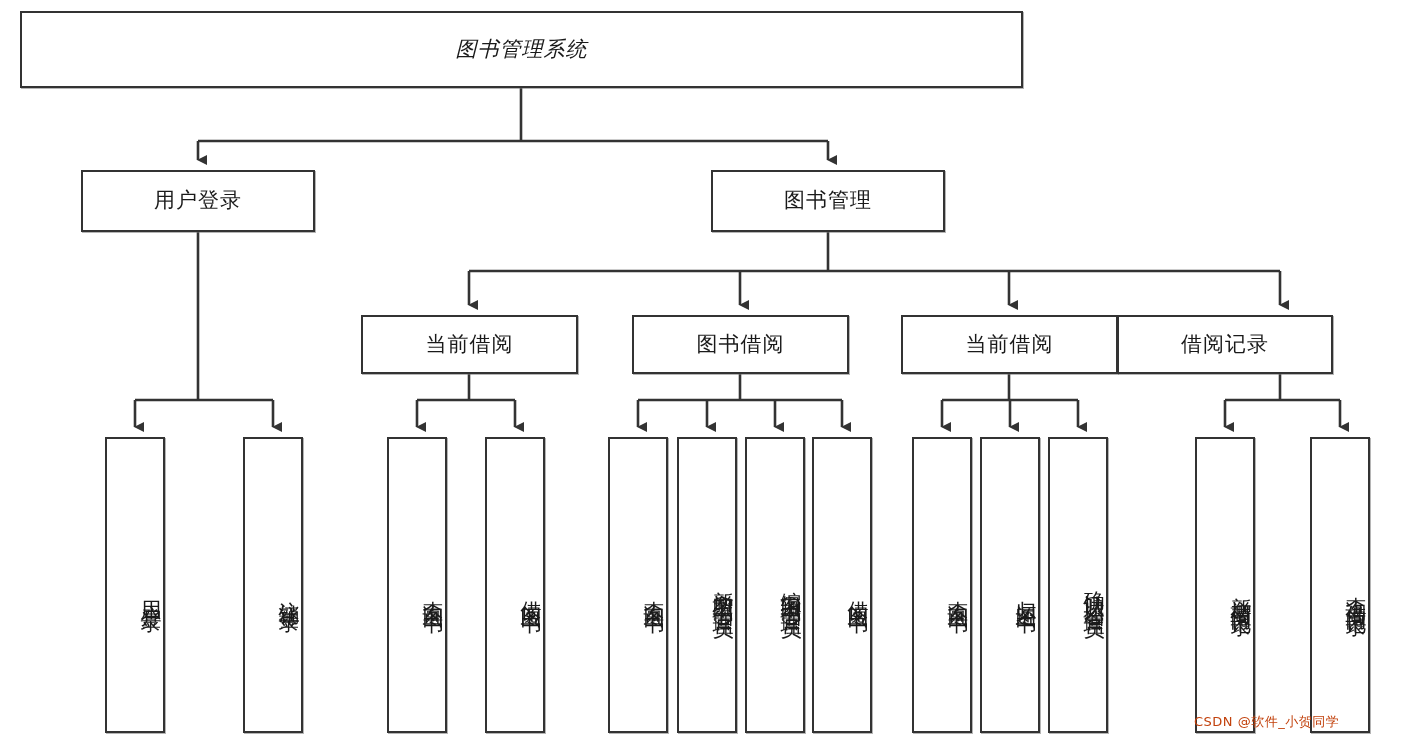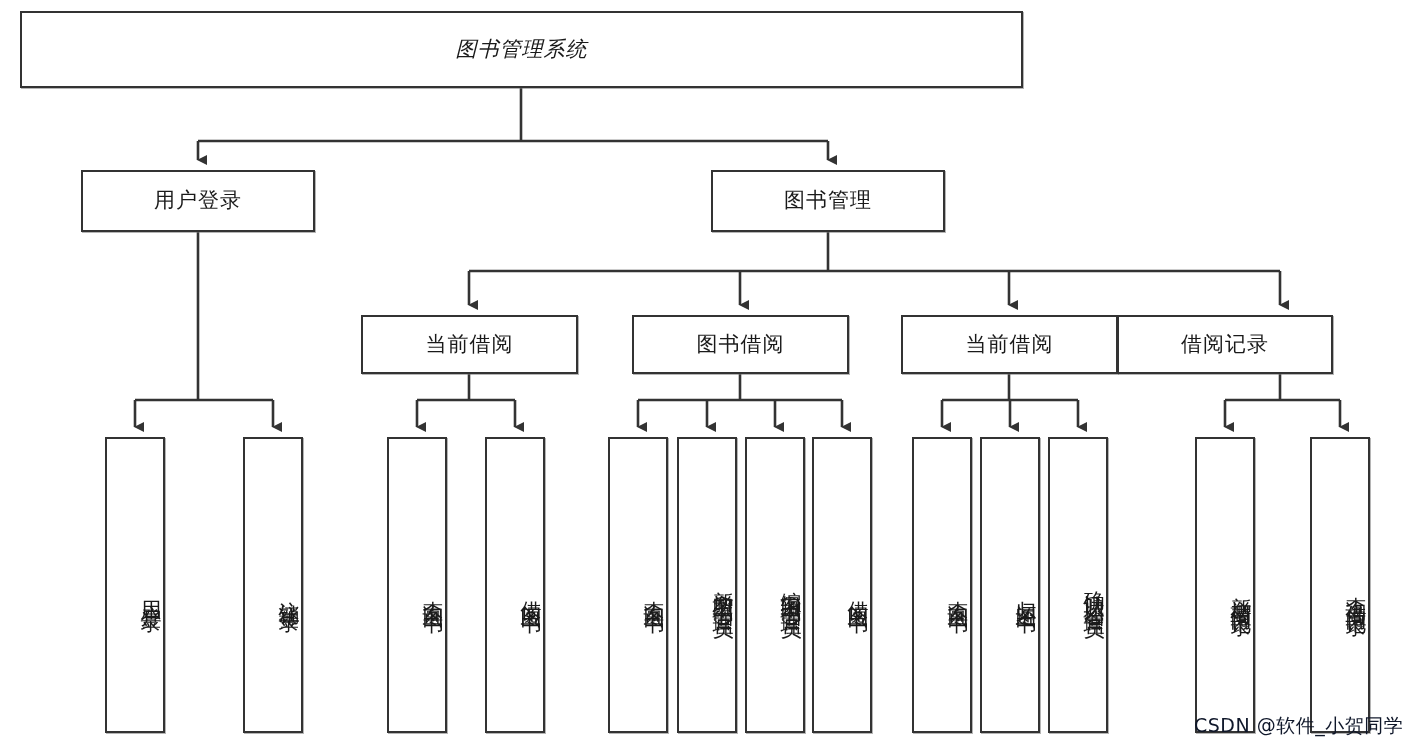--- a/index.html
+++ b/index.html
@@ -49,22 +49,22 @@
   svg.links {
     position: absolute;
     left: 0;
     top: 0;
     width: 1405px;
     height: 747px;
     pointer-events: none;
   }
   .watermark {
     position: absolute;
-    color: #0f172a;
-    font-size: 19px;
+    color: #c2410c;
+    font-size: 13px;
     white-space: nowrap;
     letter-spacing: 0.5px;
     font-family: "DejaVu Sans", "Liberation Sans", sans-serif;
   }
 </style>
 </head>
 <body>
 
 <div id="canvas">
 

